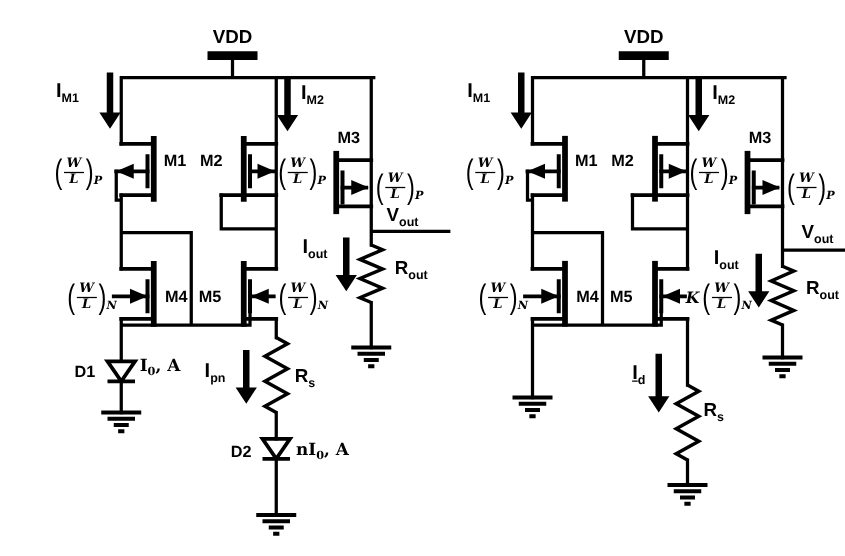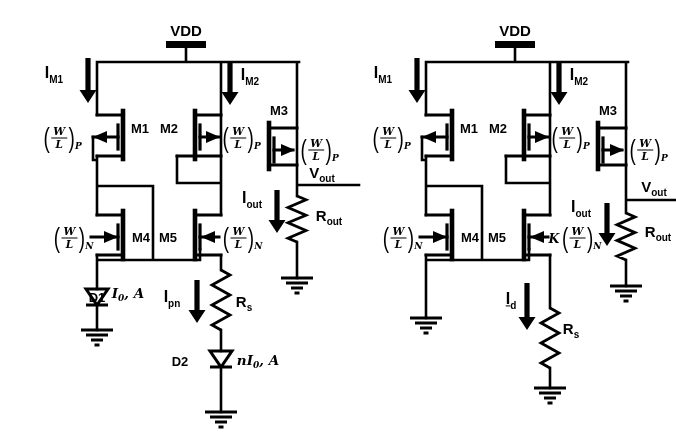--- a/index.html
+++ b/index.html
@@ -16,21 +16,21 @@
   .curarr{fill:var(--ink,#000);}
   .dio{stroke:var(--ink,#000);stroke-width:3;fill:none;stroke-linejoin:miter;}
   .vddbar{fill:var(--ink,#000);}
   .lbl{position:absolute;transform:translate(-50%,-50%);color:var(--ink,#000);
        font-weight:bold;white-space:nowrap;line-height:1;}
   .lbl sub{font-size:10px;font-weight:bold;}
   .cur{font-size:16px;}
   .mlbl{font-size:13px;}
   .dlbl{font-size:13px;}
   .rlbl{font-size:15px;}
-  .note{font-family:"DejaVu Serif","Liberation Serif",serif;font-style:italic;font-size:13.5px;}
+  .note{font-family:"DejaVu Serif","Liberation Serif",serif;font-size:13.5px;}
   .note sub{font-size:9px;}
   .wl{display:flex;align-items:center;transform:translate(-50%,-50%);}
   .par{font-family:"Liberation Sans",sans-serif;font-weight:400;font-size:27px;
        line-height:0.8;transform:scaleX(0.7);}
   .frac{display:flex;flex-direction:column;align-items:center;
         font-family:"DejaVu Serif","Liberation Serif",serif;font-style:italic;font-weight:bold;
         font-size:10.5px;line-height:1.1;}
   .fnum{border-bottom:1.4px solid var(--ink,#000);padding:0 2px;}
   .fden{padding:0 2px;}
   .wsub{font-family:"DejaVu Serif","Liberation Serif",serif;font-style:italic;font-weight:bold;
@@ -242,22 +242,22 @@
         </span>
         <span class="par">)</span>
         <span class="wsub">N</span>
   </div>
 
   <div class="lbl rlbl" style="left:293px;top:174px;"><span>V</span><sub>out</sub></div>
   <div class="lbl cur" style="left:223px;top:200px;"><span>I</span><sub>out</sub></div>
   <div class="lbl rlbl" style="left:300px;top:217px;"><span>R</span><sub>out</sub></div>
   <div class="lbl rlbl" style="left:215px;top:303px;"><span>R</span><sub>s</sub></div>
   <div class="lbl cur" style="left:143px;top:299px;"><span>I</span><sub>pn</sub></div>
-  <div class="lbl dlbl" style="left:59px;top:297px;padding-left:18px;"><span>D1</span></div>
-  <div class="lbl dlbl" style="left:151px;top:361px;"><span>D2</span></div>
+  <div class="lbl dlbl" style="left:30px;top:297px;padding-left:18px;"><span>D1</span></div>
+  <div class="lbl dlbl" style="left:164px;top:361px;"><span>D2</span></div>
   <div class="lbl note" style="left:99px;top:295px;"><span></span><span>I</span><sub>0</sub><span>, A</span></div>
   <div class="lbl note" style="left:229px;top:362px;"><span>n</span><span>I</span><sub>0</sub><span>, A</span></div>
 
   <div class="lbl cur" style="left:486px;top:30px;font-size:15px;"><span>VDD</span></div>
   <div class="lbl cur" style="left:354px;top:75px;"><span>I</span><sub>M1</sub></div>
   <div class="lbl cur" style="left:550px;top:77px;"><span>I</span><sub>M2</sub></div>
   <div class="lbl mlbl" style="left:440px;top:128px;"><span>M1</span></div>
   <div class="lbl mlbl" style="left:469px;top:128px;"><span>M2</span></div>
   <div class="lbl mlbl" style="left:579px;top:110px;"><span>M3</span></div>
   <div class="lbl mlbl" style="left:441px;top:237px;"><span>M4</span></div>

